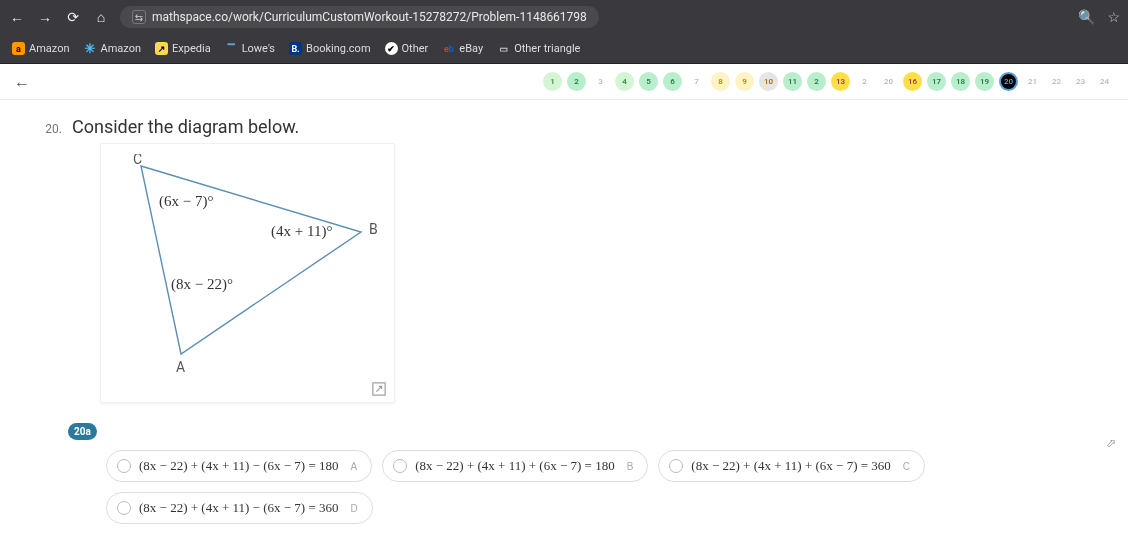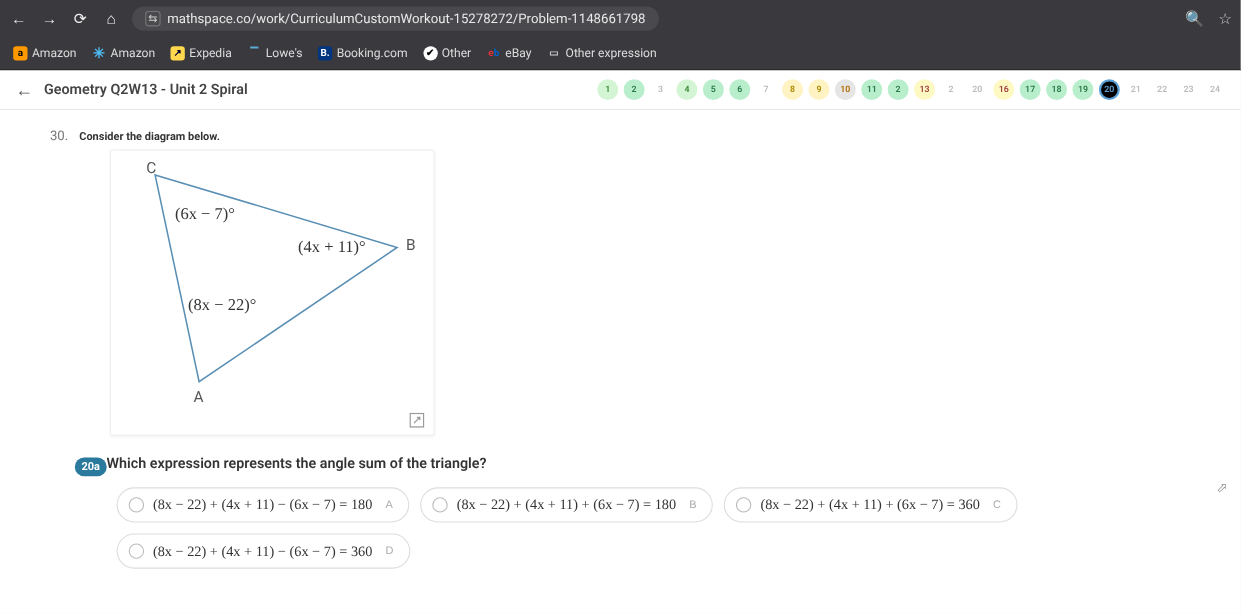--- a/index.html
+++ b/index.html
@@ -99,35 +99,35 @@
   .dot {
     width: 19px; height: 19px; border-radius: 50%;
     display: flex; align-items: center; justify-content: center;
     font-size: 8px; font-weight: 600;
     background: #f0f0f0; color: #888;
   }
   .dot.g1 { background:#d4f5d4; color:#3a8a3a; }
   .dot.g2 { background:#b8eecb; color:#2a7a4a; }
   .dot.y  { background:#fff3c4; color:#aa8a00; }
   .dot.o  { background:#e5e5e5; color:#b36b00; }
-  .dot.p  { background:#fef9c3; color:#a04040; }
+  .dot.p  { background:#fde047; color:#a04040; }
   .dot.cur { border:2px solid #5aa0d6; background:#000000; color:#5aa0d6; }
   .dot.plain { background:transparent; color:#bbb; }
 
   
   .content {
     padding: 16px 40px;
     background: #fff;
     height: calc(558px - 34px - 30px - 36px);
     overflow: hidden;
     position: relative;
   }
   .q-row { display:flex; gap:10px; align-items:baseline; margin-bottom:6px; }
   .q-num { font-size: 12px; color:#777; width:22px; text-align:right; }
-  .q-text { font-size: 10px; color:#333; font-weight:700; }
+  .q-text { font-size: 18px; color:#333; font-weight:400; }
 
   .diagram-card {
     margin-left: 60px;
     width: 295px;
     height: 260px;
     background: #fff;
     border: 1px solid #f0f0f0;
     box-shadow: 0 1px 3px rgba(0,0,0,0.06);
     position: relative;
     border-radius: 2px;
@@ -135,21 +135,21 @@
   }
   .diagram-card svg { display:block; }
   .corner-ic {
     position:absolute; right:8px; bottom:6px;
     width:14px; height:14px; color:#999;
   }
 
   .subq {
     margin-left: 28px;
     margin-top: 18px;
-    display:flex; align-items:flex-start; 
+    display:flex; align-items:flex-start; gap:10px;
   }
   .subq-badge {
     background:#2a7a9e; color:#fff; border-radius:10px;
     font-size:10px; font-weight:700; padding:3px 6px;
     min-width:28px; text-align:center;
     margin-top:2px;
   }
   .subq-text { font-size:13px; font-weight:600; color:#333; }
 
   .options {
@@ -224,28 +224,27 @@
     </div>
     <div class="bm-item">
       <span class="bm-ico ebay">
         <span style="color:#e53238">e</span>
           <span style="color:#0064d2">b</span>
       </span>
       <span>eBay</span>
     </div>
     <div class="bm-item">
       <span class="bm-ico folder">▭</span>
-      <span>Other expression</span>
+      <span>Other triangle</span>
     </div>
   </div>
 </div>
 
 <div class="app-header">
   <span class="back-arrow">←</span>
-  <span class="assign-title">Geometry Q2W13 - Unit 2 Spiral</span>
   <div class="prog-dots">
     <span class="dot g1">1</span>
     <span class="dot g2">2</span>
     <span class="dot plain">3</span>
     <span class="dot g1">4</span>
     <span class="dot g2">5</span>
     <span class="dot g2">6</span>
     <span class="dot plain">7</span>
     <span class="dot y">8</span>
     <span class="dot y">9</span>
@@ -262,21 +261,21 @@
     <span class="dot cur">20</span>
     <span class="dot plain">21</span>
     <span class="dot plain">22</span>
     <span class="dot plain">23</span>
     <span class="dot plain">24</span>
   </div>
 </div>
 
 <div class="content">
   <div class="q-row">
-    <span class="q-num">30.</span>
+    <span class="q-num">20.</span>
     <span class="q-text">Consider the diagram below.</span>
   </div>
 
   <div class="diagram-card">
     <svg width="275" height="230" viewBox="0 0 275 230">
       <polygon points="30,12 250,78 70,200" fill="none" stroke="#5a8fb5" stroke-width="1.4"></polygon>
       <text x="22" y="10" font-size="14" fill="#555">C</text>
       <text x="258" y="80" font-size="14" fill="#555">B</text>
       <text x="65" y="218" font-size="14" fill="#555">A</text>
       <text x="48" y="52" font-size="15" fill="#333" font-family="Georgia,serif">(6x − 7)°</text>
@@ -284,21 +283,20 @@
       <text x="60" y="135" font-size="15" fill="#333" font-family="Georgia,serif">(8x − 22)°</text>
     </svg>
     <svg class="corner-ic" viewBox="0 0 16 16">
       <rect x="1" y="1" width="14" height="14" fill="none" stroke="#999" stroke-width="1.3"></rect>
       <path d="M5 11 L11 5 M8 5 H11 V8" fill="none" stroke="#999" stroke-width="1.3"></path>
     </svg>
   </div>
 
   <div class="subq">
     <span class="subq-badge">20a</span>
-    <span class="subq-text">Which expression represents the angle sum of the triangle?</span>
   </div>
 
   <div class="options">
     <div class="opt">
       <span class="radio"></span>
       <span>(8x − 22) + (4x + 11) − (6x − 7) = 180</span>
       <span class="key">A</span>
     </div>
     <div class="opt">
       <span class="radio"></span>

